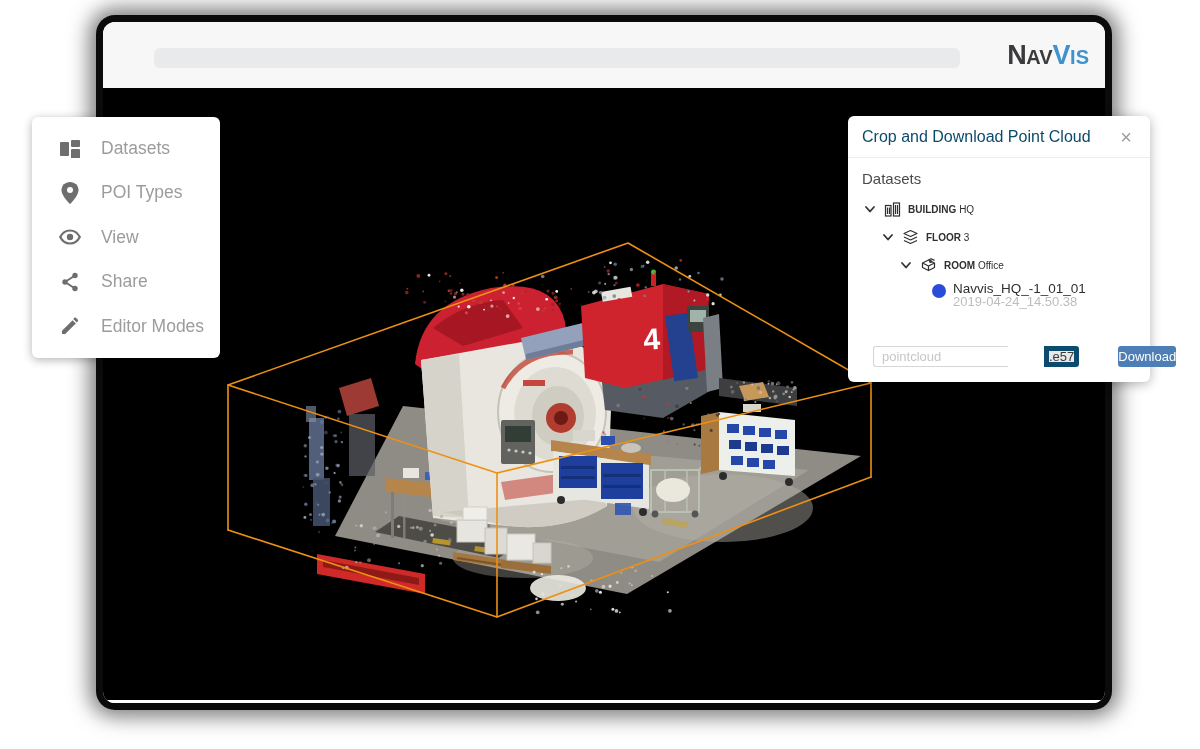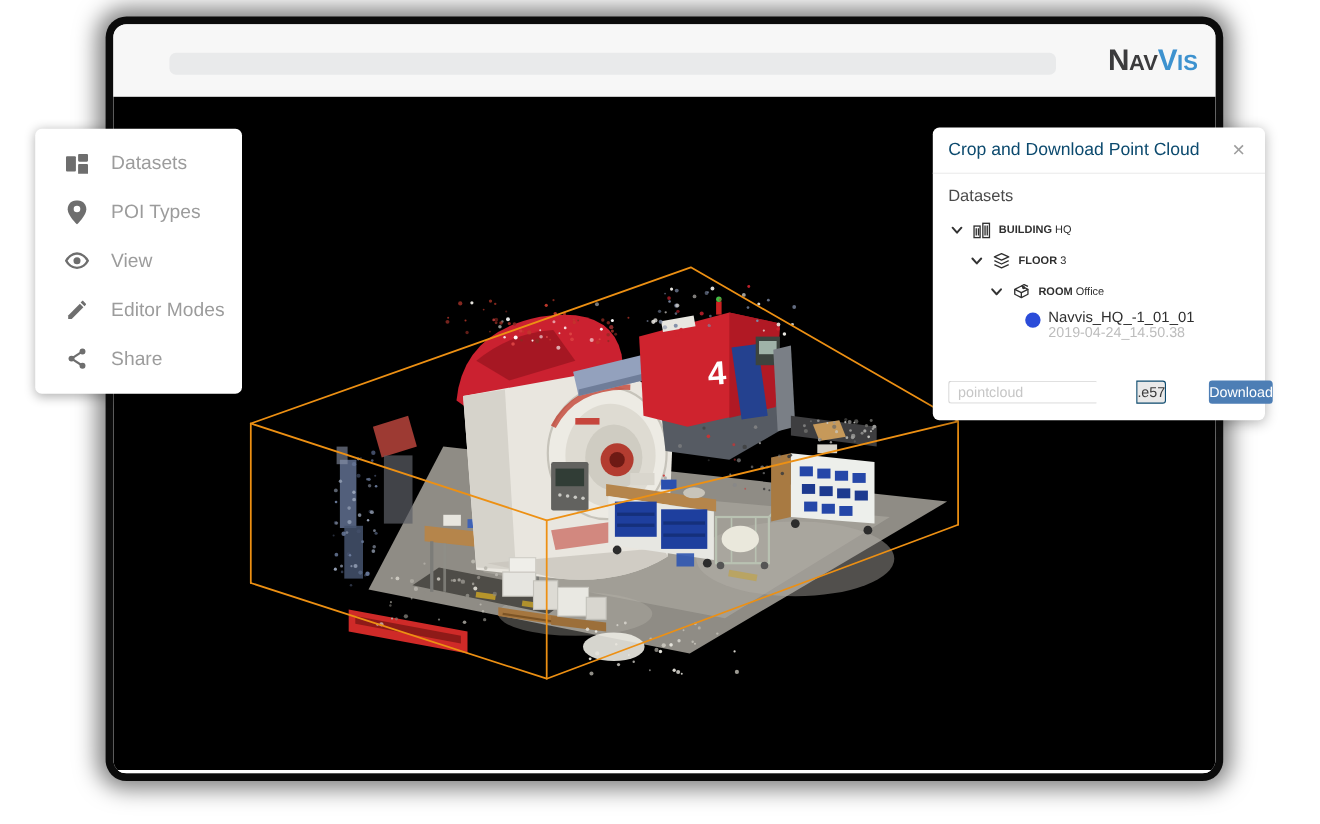--- a/index.html
+++ b/index.html
@@ -59,28 +59,28 @@
   .tree-row{display:flex;align-items:center;height:28px;cursor:pointer;}
   .tree-row .chev{width:12px;height:12px;flex:0 0 auto;display:flex;align-items:center;cursor:pointer;}
   .tree-row .t-icon{width:17px;height:17px;margin:0 7px 0 8px;flex:0 0 auto;}
   .tree-text{font-size:10px;color:#2f2f2f;white-space:nowrap;}
   .tree-text .b{font-weight:700;}
   .dataset-row{display:flex;align-items:flex-start;padding-left:70px;margin-top:2px;cursor:pointer;}
   .ds-dot{width:14px;height:14px;border-radius:50%;background:#2b4cd9;margin-top:3px;flex:0 0 auto;}
   .ds-col{margin-left:7px;}
   .ds-name{font-size:13.5px;color:#2f2f2f;line-height:15px;}
   .ds-time{font-size:13px;color:#bdbdbd;line-height:12px;}
-  .download-row{position:absolute;left:14px;right:13px;bottom:15px;height:21px;display:flex;gap:36px;}
+  .download-row{position:absolute;left:25px;right:13px;bottom:15px;height:21px;display:flex;gap:36px;}
   .dl-input{
     width:135px;height:21px;border:1px solid #d6d6d6;border-right:none;border-radius:3px 0 0 3px;
     padding:0 8px;font-size:13px;color:#444;outline:none;font-family:inherit;
   }
   .dl-input::placeholder{color:#c6c6c6;}
   .dl-ext{
-    width:37px;height:21px;background:#e9e9e9;border:1px solid #0c4a6e;border-radius:0 3px 3px 0;
+    width:37px;height:21px;background:#e9e9e9;border:5px solid #0c4a6e;border-radius:0 3px 3px 0;
     font-size:13px;color:#3a3a3a;display:flex;align-items:center;justify-content:center;cursor:pointer;
   }
   .dl-btn{
     margin-left:3px;flex:1;height:21px;background:#4d7eb5;color:#fff;border:none;border-radius:3px;
     font-size:13px;cursor:pointer;font-family:inherit;padding:0;
   }
 </style>
 </head>
 <body>
 
@@ -533,38 +533,38 @@
       <span class="mi-icon">
         <svg width="22" height="22" viewBox="0 0 22 22">
           <path d="M11 4.5 C6 4.5 2.5 8.5 1.2 11 C2.5 13.5 6 17.5 11 17.5 C16 17.5 19.5 13.5 20.8 11 C19.5 8.5 16 4.5 11 4.5 Z" fill="none" stroke="#6e6e6e" stroke-width="2.2"></path>
           <circle cx="11" cy="11" r="3.2" fill="#6e6e6e"></circle>
         </svg>
       </span>
       <span class="mi-label">View</span>
     </div>
     <div class="menu-item">
       <span class="mi-icon">
-        <svg width="20" height="20" viewBox="0 0 20 20" fill="#6e6e6e">
-          <path d="M2 14.8 V18 h3.2 L15.8 7.4 12.6 4.2 2 14.8 Z"></path>
-          <path d="M17.9 5.3 c0.4-0.4 0.4-1.1 0-1.5 L15.9 1.8 c-0.4-0.4-1.1-0.4-1.5 0 L13.3 2.9 16.8 6.4 17.9 5.3 Z"></path>
-        </svg>
-      </span>
-      <span class="mi-label">Editor Modes</span>
-    </div>
-    <div class="menu-item">
-      <span class="mi-icon">
         <svg width="20" height="20" viewBox="0 0 20 20">
           <line x1="15" y1="3.5" x2="5" y2="10" stroke="#6e6e6e" stroke-width="2"></line>
           <line x1="5" y1="10" x2="15" y2="16.5" stroke="#6e6e6e" stroke-width="2"></line>
           <circle cx="15" cy="3.5" r="2.7" fill="#6e6e6e"></circle>
           <circle cx="5" cy="10" r="2.7" fill="#6e6e6e"></circle>
           <circle cx="15" cy="16.5" r="2.7" fill="#6e6e6e"></circle>
         </svg>
       </span>
       <span class="mi-label">Share</span>
+    </div>
+    <div class="menu-item">
+      <span class="mi-icon">
+        <svg width="20" height="20" viewBox="0 0 20 20" fill="#6e6e6e">
+          <path d="M2 14.8 V18 h3.2 L15.8 7.4 12.6 4.2 2 14.8 Z"></path>
+          <path d="M17.9 5.3 c0.4-0.4 0.4-1.1 0-1.5 L15.9 1.8 c-0.4-0.4-1.1-0.4-1.5 0 L13.3 2.9 16.8 6.4 17.9 5.3 Z"></path>
+        </svg>
+      </span>
+      <span class="mi-label">Editor Modes</span>
     </div>
   </aside>
 
   <aside class="crop-panel">
     <div class="cp-header">
       <span class="cp-title">Crop and Download Point Cloud</span>
       <button class="cp-close">×</button>
     </div>
     <div class="cp-body">
       <div class="cp-section-label">Datasets</div>

